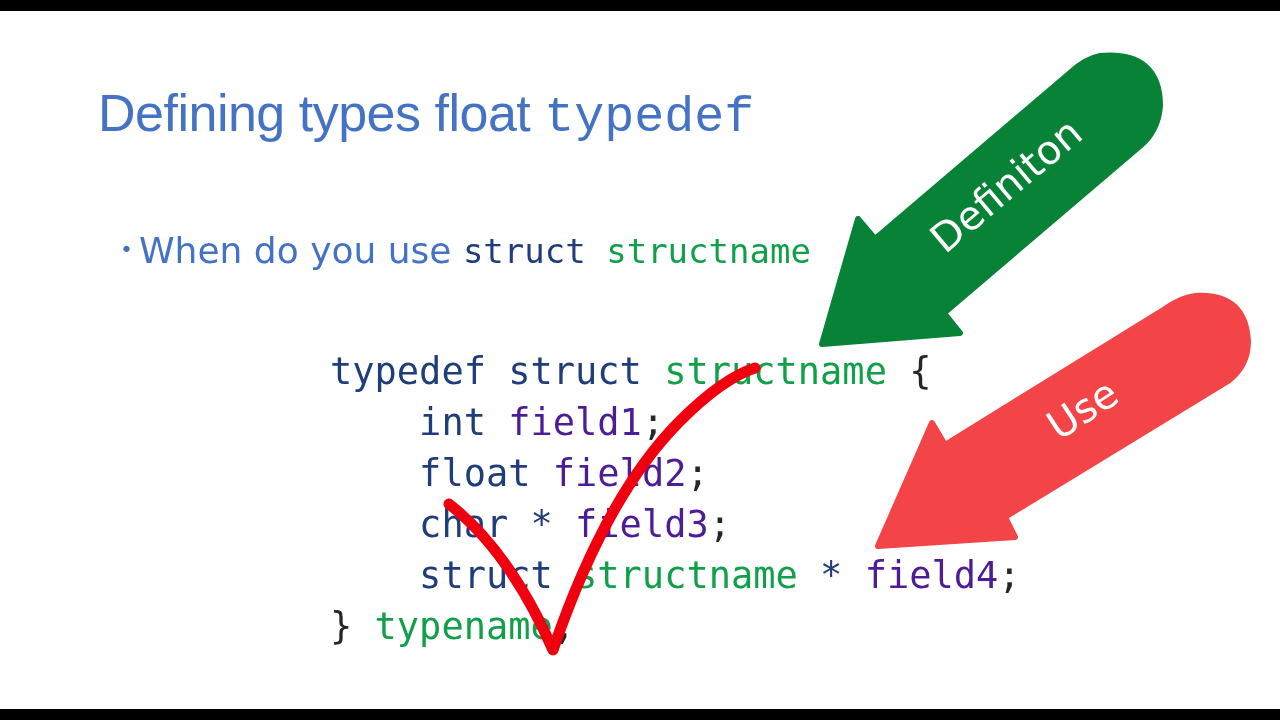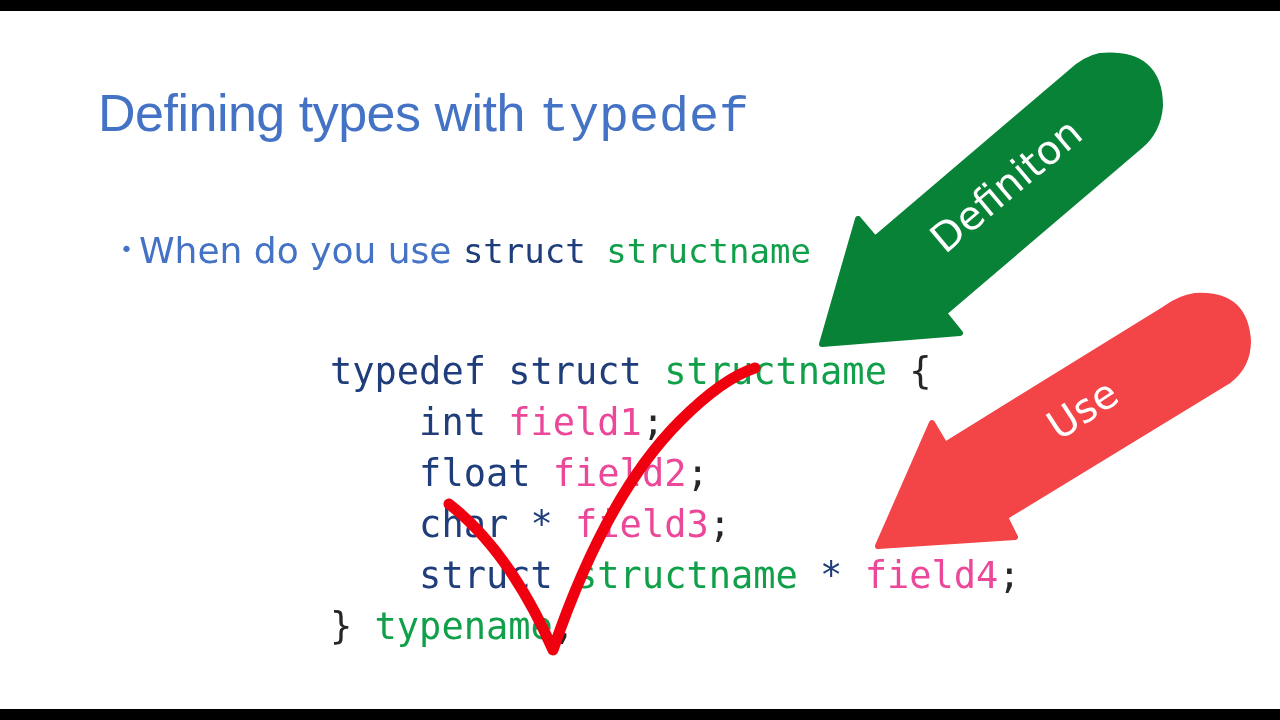--- a/index.html
+++ b/index.html
@@ -9,31 +9,31 @@
     .title { position:absolute; left:98px; top:72px; font-family:"Liberation Sans", sans-serif; font-size:52px; color:#4472c4; white-space:nowrap; letter-spacing:-0.5px; }
     .title .mono { font-family:"Liberation Mono", monospace; font-size:50px; color:#4472c4; letter-spacing:0; }
     .bullet { position:absolute; left:120px; top:215px; font-family:"DejaVu Sans", sans-serif; font-size:36px; color:#4472c4; line-height:48px; white-space:nowrap; }
     .bullet .dot { font-size:22px; vertical-align:6px; margin-right:6px; }
     .bullet .kw { font-family:"DejaVu Sans Mono", monospace; font-size:34px; color:#1f3d7a; }
     .bullet .nm { font-family:"DejaVu Sans Mono", monospace; font-size:34px; color:#11a04a; }
     .bullet .line2 { padding-left:23px; }
     .code { position:absolute; left:330px; top:335px; font-family:"DejaVu Sans Mono", monospace; font-size:37px; line-height:51px; white-space:pre; color:#262626; }
     .code .kw { color:#1f3d7a; }
     .code .nm { color:#11a04a; }
-    .code .fd { color:#ec4899; }
+    .code .fd { color:#4c1d95; }
     .code .pn { color:#262626; }
     svg.overlay { position:absolute; left:0; top:0; width:1280px; height:698px; }
   </style>
 </head>
 <body>
 
 <div class="frame">
   <div class="slide">
 
-    <div class="title"><span>Defining types with </span><span class="mono">typedef</span></div>
+    <div class="title"><span>Defining types float </span><span class="mono">typedef</span></div>
 
     <div class="bullet">
       <div class="line1"><span class="dot">•</span><span>When do you use </span><span class="kw">struct</span><span class="kw"> </span><span class="nm">structname</span></div>
     </div>
 
     <div class="code"><div><span class="kw">typedef</span> <span class="kw">struct</span> <span class="nm">structname</span> <span class="pn">{</span></div><div>    <span class="kw">int</span> <span class="fd">field1</span><span class="pn">;</span></div><div>    <span class="kw">float</span> <span class="fd">field2</span><span class="pn">;</span></div><div>    <span class="kw">char</span> <span class="kw">*</span> <span class="fd">field3</span><span class="pn">;</span></div><div>    <span class="kw">struct</span> <span class="nm">structname</span> <span class="kw">*</span> <span class="fd">field4</span><span class="pn">;</span></div><div><span class="pn">}</span> <span class="nm">typename</span><span class="pn">;</span></div></div>
 
     <svg class="overlay" viewBox="0 0 1280 698">
 
       <g>

